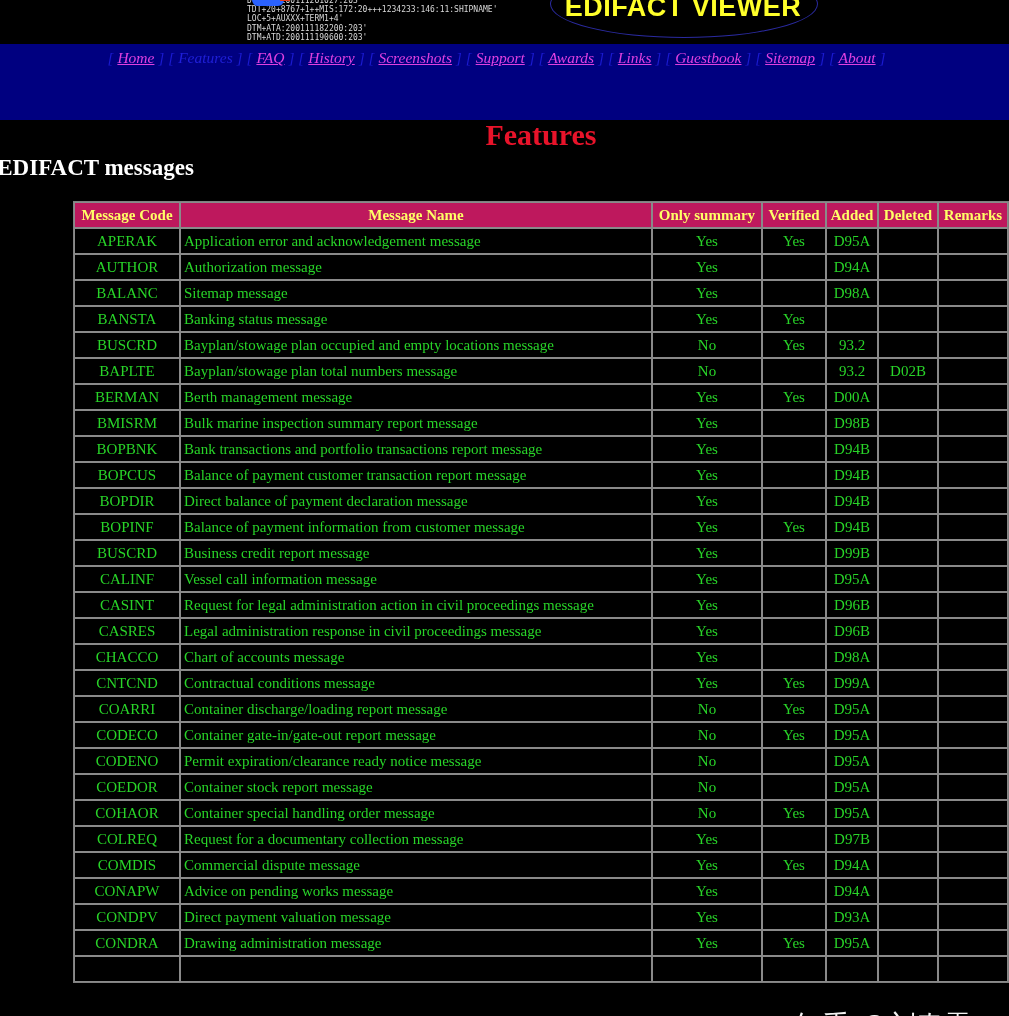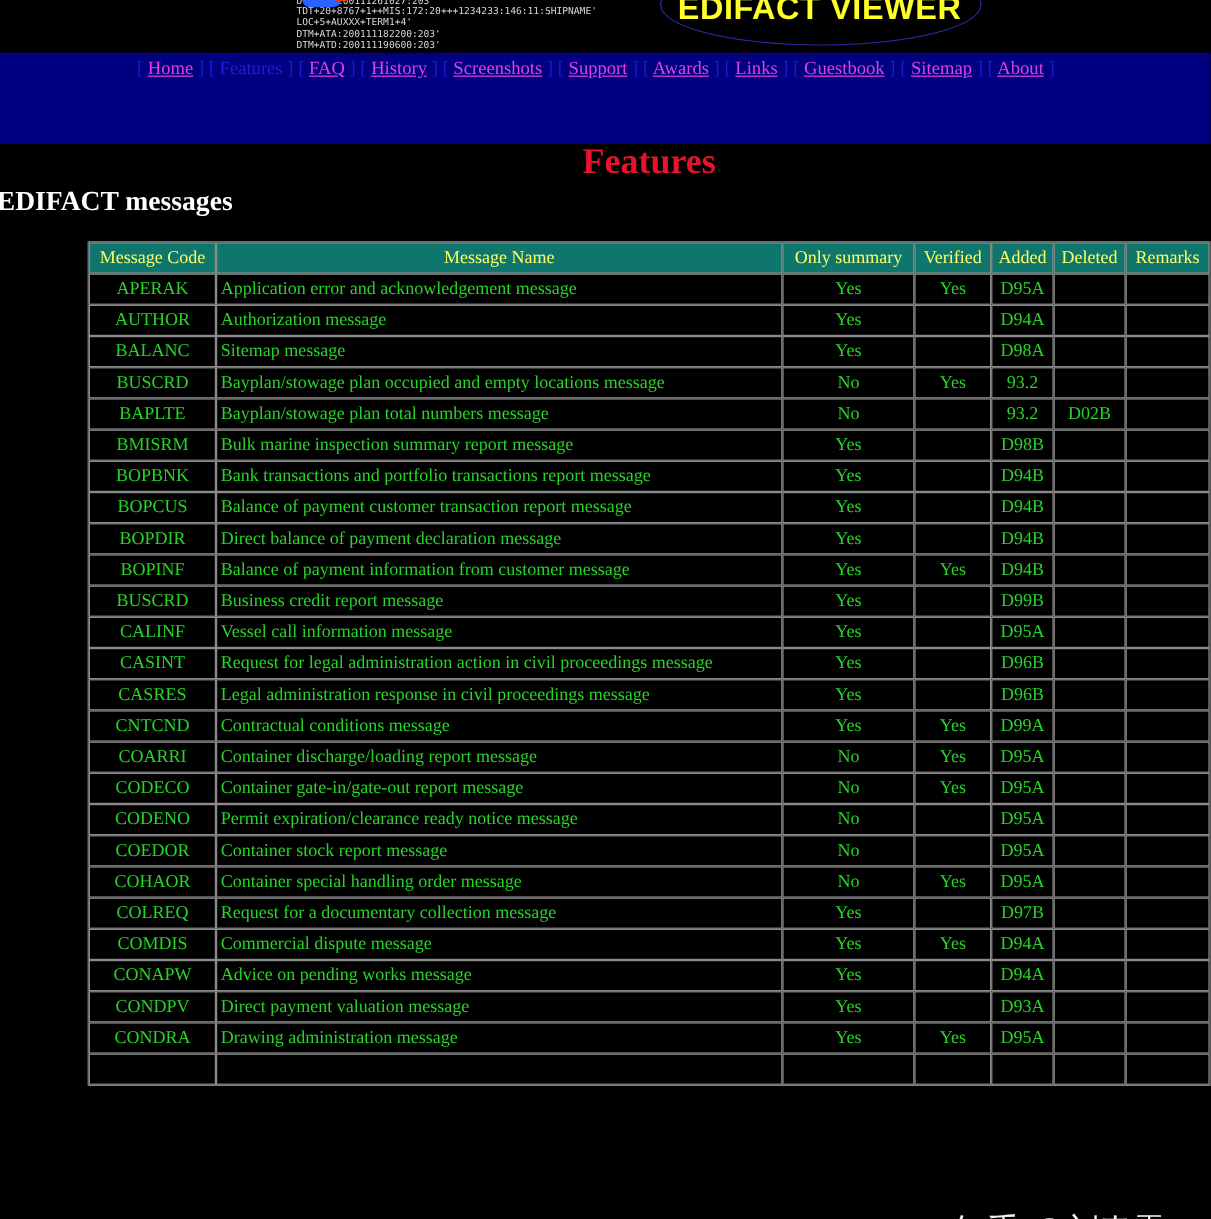--- a/index.html
+++ b/index.html
@@ -6,31 +6,31 @@
   body { font-family: "Liberation Serif", serif; color:#fff; position:relative; }
 
   .banner { position:absolute; left:0; top:0; width:1009px; height:44px; background:#000; overflow:hidden; }
   .edi-text { position:absolute; left:247px; top:-4px; font-family:"DejaVu Sans Mono", monospace; font-size:8px; line-height:9.2px; color:#d8d8d8; white-space:pre; }
   .edi-logo-badge { position:absolute; left:252px; top:-6px; width:32px; height:12px; background:#2a62ff; border-radius:6px; }
   .edi-logo-badge::after { content:""; position:absolute; left:28px; top:3px; width:10px; height:4px; background:#e23b1b; }
   .logo-ellipse { position:absolute; left:550px; top:-30px; width:266px; height:66px; border:1px solid #2a2aa0; border-radius:50%; }
   .logo-title { position:absolute; left:550px; top:-8px; width:266px; text-align:center; font-family:"Liberation Sans", sans-serif; font-weight:bold; font-size:27px; color:#ffff2a; letter-spacing:0.5px; }
 
   .navbar { position:absolute; left:0; top:44px; width:1009px; height:76px; background:#000080; }
-  .nav { position:absolute; left:0; top:5px; width:993px; text-align:center; font-size:15.5px; white-space:nowrap; }
+  .nav { position:absolute; left:0; top:5px; width:993px; text-align:center; font-size:15.5px; white-space:nowrap;font-style:italic; }
   .nav .br { color:#1a1ad0; }
   .nav a { color:#e040e0; text-decoration:underline; }
   .nav a.current { color:#1f1fd8; text-decoration:none; }
   .page-heading { position:absolute; left:0; top:74px; width:1082px; text-align:center; color:#e8132a; font-size:30px; font-weight:bold; }
 
   .section-title { position:absolute; left:-25px; top:155px; font-size:23px; font-weight:bold; color:#fff; white-space:nowrap; }
 
   table.msgs { position:absolute; left:73px; top:201px; border-collapse:separate; border-spacing:0; border:1px solid #808080; background:#000; }
   table.msgs th, table.msgs td { border:1px solid #8a8a8a; padding:0 3px; height:24px; font-size:15px; }
-  table.msgs th { background:#0f766e; color:#ffff66; font-weight:normal; height:24px; white-space:nowrap; }
+  table.msgs th { background:#be185d; color:#ffff66; font-weight:bold; height:24px; white-space:nowrap; }
   table.msgs td { color:#28d428; }
   td.c { text-align:center; }
   td.l { text-align:left;margin-top:43px; }
   col.c1 { width:106px; } col.c2 { width:472px; } col.c3 { width:110px; } col.c4 { width:64px; }
   col.c5 { width:52px; } col.c6 { width:60px; } col.c7 { width:70px; }
 
   .watermark { position:absolute; left:795px; top:1007px; font-family:"DejaVu Sans", sans-serif; font-size:28px; color:#fff; white-space:nowrap; opacity:0.95;text-align:right; }
 </style>
 </head>
 <body>
@@ -96,38 +96,56 @@
       <tr>
         <td class="c">BALANC</td>
         <td class="l">Sitemap message</td>
         <td class="c">Yes</td>
         <td class="c"></td>
         <td class="c">D98A</td>
         <td class="c"></td>
         <td class="c"></td>
       </tr>
       <tr>
+        <td class="c">BANSTA</td>
+        <td class="l">Banking status message</td>
+        <td class="c">Yes</td>
+        <td class="c">Yes</td>
+        <td class="c"></td>
+        <td class="c"></td>
+        <td class="c"></td>
+      </tr>
+      <tr>
         <td class="c">BUSCRD</td>
         <td class="l">Bayplan/stowage plan occupied and empty locations message</td>
         <td class="c">No</td>
         <td class="c">Yes</td>
         <td class="c">93.2</td>
         <td class="c"></td>
         <td class="c"></td>
       </tr>
       <tr>
         <td class="c">BAPLTE</td>
         <td class="l">Bayplan/stowage plan total numbers message</td>
         <td class="c">No</td>
         <td class="c"></td>
         <td class="c">93.2</td>
         <td class="c">D02B</td>
         <td class="c"></td>
       </tr>
       <tr>
+        <td class="c">BERMAN</td>
+        <td class="l">Berth management message</td>
+        <td class="c">Yes</td>
+        <td class="c">Yes</td>
+        <td class="c">D00A</td>
+        <td class="c"></td>
+        <td class="c"></td>
+      </tr>
+      <tr>
         <td class="c">BMISRM</td>
         <td class="l">Bulk marine inspection summary report message</td>
         <td class="c">Yes</td>
         <td class="c"></td>
         <td class="c">D98B</td>
         <td class="c"></td>
         <td class="c"></td>
       </tr>
       <tr>
         <td class="c">BOPBNK</td>
@@ -191,20 +209,29 @@
         <td class="c">D96B</td>
         <td class="c"></td>
         <td class="c"></td>
       </tr>
       <tr>
         <td class="c">CASRES</td>
         <td class="l">Legal administration response in civil proceedings message</td>
         <td class="c">Yes</td>
         <td class="c"></td>
         <td class="c">D96B</td>
+        <td class="c"></td>
+        <td class="c"></td>
+      </tr>
+      <tr>
+        <td class="c">CHACCO</td>
+        <td class="l">Chart of accounts message</td>
+        <td class="c">Yes</td>
+        <td class="c"></td>
+        <td class="c">D98A</td>
         <td class="c"></td>
         <td class="c"></td>
       </tr>
       <tr>
         <td class="c">CNTCND</td>
         <td class="l">Contractual conditions message</td>
         <td class="c">Yes</td>
         <td class="c">Yes</td>
         <td class="c">D99A</td>
         <td class="c"></td>

